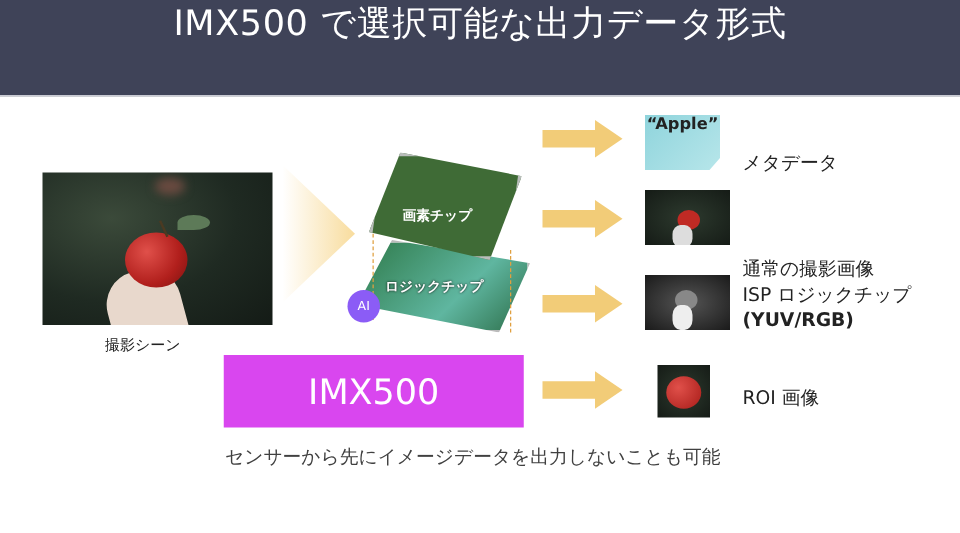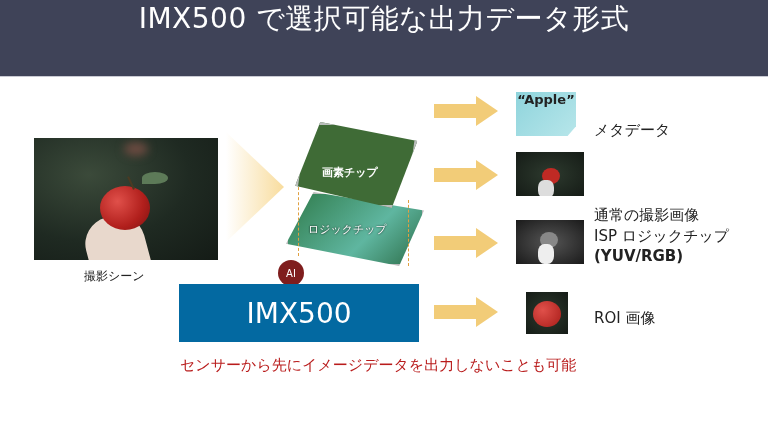--- a/index.html
+++ b/index.html
@@ -24,42 +24,42 @@
            background:linear-gradient(90deg, rgba(255,255,255,0) 0%, rgba(247,214,140,0.85) 100%);
            clip-path:polygon(0 0, 100% 50%, 0 100%); }
 
   .chip { position:absolute; left:270px; top:122px; width:160px; height:150px; }
   .chip-top { position:absolute; left:28px; top:0; width:110px; height:80px; background:#3f6b36;
               border:3px solid #b9bdbb; transform:skewX(-8deg) rotate(0deg);
               clip-path:polygon(14% 0, 100% 22%, 86% 100%, 0 74%); }
   .chip-top-label { position:absolute; left:52px; top:43px; color:#fff; font-size:11px; font-weight:bold; }
   .chip-bottom { position:absolute; left:16px; top:70px; width:134px; height:70px; background:linear-gradient(135deg,#2f7a4a,#5fb6a0 60%,#2c6d48);
                  clip-path:polygon(20% 0, 100% 25%, 82% 100%, 0 70%); border:2px solid #bbb; }
-  .chip-bottom-label { position:absolute; left:38px; top:100px; color:#fff; font-size:11px; font-weight:normal; text-shadow:0 0 2px #000; }
+  .chip-bottom-label { position:absolute; left:38px; top:100px; color:#fff; font-size:11px; font-weight:bold; text-shadow:0 0 2px #000; }
   .dash { position:absolute; width:0; border-left:1px dashed #e0a040; }
-  .ai-badge { position:absolute; left:278px; top:232px; width:26px; height:26px; border-radius:50%; background:#7f1d1d;
-              color:#fff; font-size:10px; display:flex; align-items:center; justify-content:center;margin-top:28px; }
+  .ai-badge { position:absolute; left:278px; top:232px; width:26px; height:26px; border-radius:50%; background:#8b5cf6;
+              color:#fff; font-size:10px; display:flex; align-items:center; justify-content:center; }
 
   .arrow { position:absolute; width:62px; height:30px; }
   .arrow .shaft { position:absolute; left:0; top:8px; width:44px; height:14px; background:#f2cc78; }
   .arrow .head { position:absolute; left:42px; top:0; width:0; height:0; border-top:15px solid transparent;
                  border-bottom:15px solid transparent; border-left:22px solid #f2cc78; }
 
   .meta-card { position:absolute; left:516px; top:92px; width:60px; height:44px; background:linear-gradient(135deg,#8fd4dc,#b7e6ea);
                clip-path:polygon(0 0, 100% 0, 100% 78%, 86% 100%, 0 100%); display:flex; align-items:flex-start; justify-content:center;
                font-size:13px; font-weight:bold; color:#222; }
   .thumb { position:absolute; overflow:hidden; }
   .thumb.color { background:radial-gradient(ellipse at 50% 50%, #2d3a2e 0%, #151b16 100%); }
   .thumb.gray { background:radial-gradient(ellipse at 50% 50%, #555 0%, #1a1a1a 100%); }
   .thumb .a { position:absolute; border-radius:50%; }
   .label { position:absolute; font-size:15px; color:#222; line-height:20px; }
 
-  .imx-box { position:absolute; left:179px; top:284px; width:240px; height:58px; background:#0369a1;
+  .imx-box { position:absolute; left:179px; top:284px; width:240px; height:58px; background:#d946ef;
              display:flex; align-items:center; justify-content:center; color:#fff; font-size:28px; }
-  .footnote { position:absolute; left:180px; top:356px; font-size:15px; color:#b91c1c; }
+  .footnote { position:absolute; left:180px; top:356px; font-size:15px; color:#404040; }
 </style>
 </head>
 <body>
 
 <div class="header">
   <div class="header-title">IMX500 で選択可能な出力データ形式</div>
 </div>
 
 <div class="scene-photo">
   <div class="blur1"></div>

